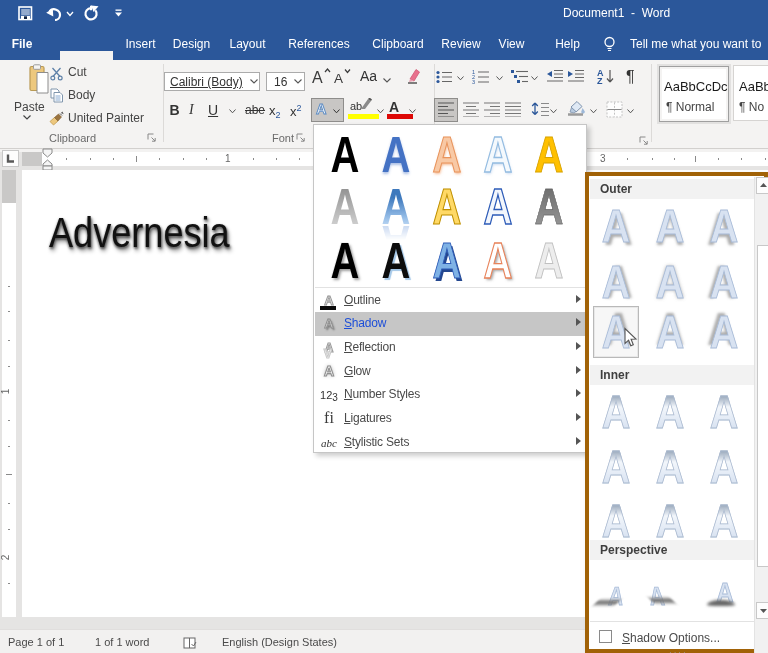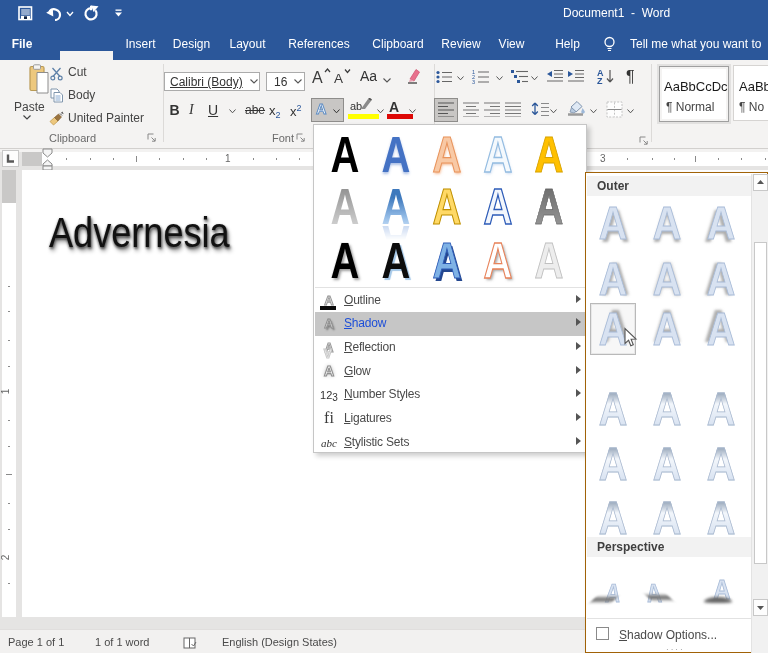--- a/index.html
+++ b/index.html
@@ -53,21 +53,21 @@
 
 #dropdown { position:absolute; left:313px; top:124px; width:274px; height:329px; background:#fff; border:1px solid #c6c6c6; box-shadow:3px 3px 5px rgba(0,0,0,0.2); }
 .gcell { position:absolute; width:48px; height:48px; text-align:center; font-weight:bold; font-size:50px; line-height:48px; transform:scaleX(0.80); }
 .mitem { position:absolute; left:1px; width:272px; height:24px; }
 .mitem .mic { position:absolute; left:4px; top:2px; width:20px; height:20px; text-align:center; }
 .mitem .mtx { position:absolute; left:29px; top:4px; font-size:12px; color:#4a4a4a; letter-spacing:-0.2px; }
 .mitem .arr { position:absolute; right:6px; top:6px; width:0; height:0; border-left:5px solid #555; border-top:4px solid transparent; border-bottom:4px solid transparent; }
 .mtx u { text-decoration:underline; }
 
 
-#submenu { position:absolute; left:585px; top:172px; width:183px; height:481px; background:#fff; border:1px solid #a16207; box-shadow:3px 3px 5px rgba(0,0,0,0.2); }
+#submenu { position:absolute; left:585px; top:172px; width:183px; height:481px; background:#fff; border:4px solid #a16207; box-shadow:3px 3px 5px rgba(0,0,0,0.2); }
 .shead { position:absolute; left:1px; width:165px; height:20px; background:#f2f2f2; font-size:12px; font-weight:bold; color:#3f3f3f; padding:3px 0 0 10px; }
 .scell { position:absolute; width:48px; height:50px; text-align:center; font-weight:bold; font-size:46px; line-height:50px; color:#d8e2f1; transform:scaleX(0.86); }
 .sA { -webkit-text-stroke:0.9px #a9bcd8; }
 .sI { background:linear-gradient(#8a9bb0 14%, #f2f6fb 40%, #d5e0f0 88%); -webkit-background-clip:text; color:transparent; -webkit-text-stroke:0.8px #aab9cf; }
 
 
 #sb-track { position:absolute; left:165px; top:1px; width:17px; height:479px; background:#f1f1f1; border-left:1px solid #e3e3e3; }
 .sb-btn { position:absolute; left:1px; width:15px; height:17px; background:#fdfdfd; border:1px solid #c8c8c8; }
 #sb-thumb { position:absolute; left:2px; top:68px; width:13px; height:322px; background:#fff; border:1px solid #c8c8c8; }
 
@@ -458,20 +458,21 @@
     <div class="scell sA" style="left:57px;top:25px;text-shadow:0 3px 3px rgba(120,120,120,0.6);">A</div>
     <div class="scell sA" style="left:111px;top:25px;text-shadow:-3px 3px 3px rgba(120,120,120,0.6);">A</div>
     <div class="scell sA" style="left:3px;top:81px;text-shadow:3px 0 3px rgba(120,120,120,0.6);">A</div>
     <div class="scell sA" style="left:57px;top:81px;text-shadow:0 0 4px rgba(120,120,120,0.7);">A</div>
     <div class="scell sA" style="left:111px;top:81px;text-shadow:-3px 0 3px rgba(120,120,120,0.6);">A</div>
     <div class="abs" style="left:4px;top:130px;width:46px;height:52px;border:1px solid #b9b9b9;background:rgba(225,225,225,0.25);box-shadow:inset 0 0 0 1px #e8e8e8;"></div>
     <div class="scell sA" style="left:3px;top:131px;text-shadow:3px -3px 3px rgba(120,120,120,0.6);">A</div>
     <div class="scell sA" style="left:57px;top:131px;text-shadow:0 -3px 3px rgba(120,120,120,0.6);">A</div>
     <div class="scell sA" style="left:111px;top:131px;text-shadow:-3px -3px 3px rgba(120,120,120,0.6);">A</div>
 
+    <div class="shead" style="top:189px;">Inner</div>
     <div class="scell sI" style="left:3px;top:211px;">A</div>
     <div class="scell sI" style="left:57px;top:211px;">A</div>
     <div class="scell sI" style="left:111px;top:211px;">A</div>
     <div class="scell sI" style="left:3px;top:266px;">A</div>
     <div class="scell sI" style="left:57px;top:266px;">A</div>
     <div class="scell sI" style="left:111px;top:266px;">A</div>
     <div class="scell sI" style="left:3px;top:320px;">A</div>
     <div class="scell sI" style="left:57px;top:320px;">A</div>
     <div class="scell sI" style="left:111px;top:320px;">A</div>
 

